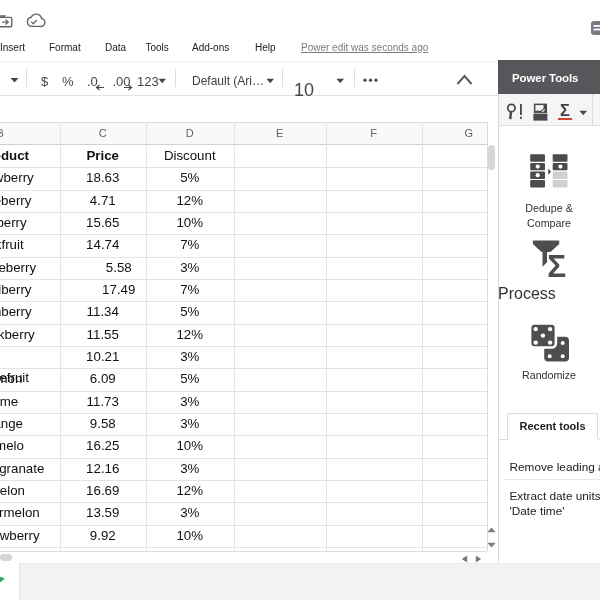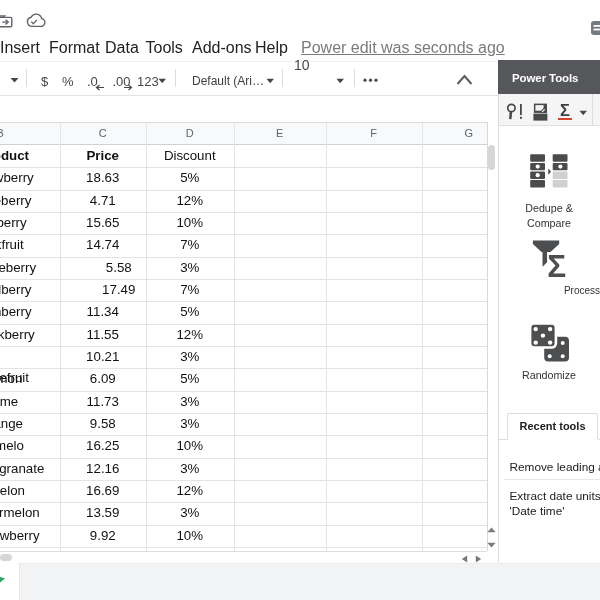--- a/index.html
+++ b/index.html
@@ -4,21 +4,21 @@
 <style>
   html,body{margin:0;padding:0;}
   body{width:600px;height:600px;overflow:hidden;position:relative;background:#fff;
        font-family:"Liberation Sans",sans-serif;}
   .abs{position:absolute;}
   .hl{position:absolute;height:1px;background:#e3e4e4;}
   .vl{position:absolute;width:1px;background:#e3e4e4;}
   .cell{position:absolute;height:22px;line-height:22.4px;font-size:13.3px;color:#111;white-space:nowrap;}
   .cc{text-align:center;}
   .hdr{position:absolute;height:23px;line-height:23px;font-size:11px;color:#5f6368;text-align:center;}
-  .menu{position:absolute;top:37.5px;height:20px;line-height:20px;font-size:16px;color:#202124;white-space:nowrap;}
+  .menu{position:absolute;top:37.5px;height:20px;line-height:20px;font-size:10px;color:#202124;white-space:nowrap;}
   .tb{position:absolute;font-size:13px;color:#454647;white-space:nowrap;}
   .sep{position:absolute;width:1px;background:#dadce0;top:69px;height:18px;}
 </style>
 </head>
 <body>
 
 <svg class="abs" style="left:0;top:0" width="60" height="32" viewBox="0 0 60 32">
   <g fill="none" stroke="#5f6368" stroke-width="1.4">
     <path d="M-2 17.4 H3.2 L4.6 15.9 H-2"></path>
     <rect x="-1.8" y="17.4" width="13.6" height="9.4" rx="1.4"></rect>
@@ -64,21 +64,21 @@
 <span class="tb" style="left:137px;top:73.5px">123</span>
 <svg class="abs" style="left:158px;top:77.5px" width="9" height="6">
     <polygon points="0.5,0.8 8,0.8 4.2,5.2" fill="#454647"></polygon>
   </svg>
 <div class="sep" style="left:175px"></div>
 <span class="tb" style="left:192px;top:74px;font-size:12px;color:#3d3e40">Default (Ari…</span>
 <svg class="abs" style="left:266px;top:77.5px" width="9" height="6">
     <polygon points="0.5,0.8 8,0.8 4.2,5.2" fill="#454647"></polygon>
   </svg>
 <div class="sep" style="left:282px"></div>
-<span class="tb" style="left:294px;top:57px;font-size:14px">10</span>
+<span class="tb" style="left:294px;top:80px;font-size:18px">10</span>
 <svg class="abs" style="left:336px;top:77.5px" width="9" height="6">
     <polygon points="0.5,0.8 8,0.8 4.2,5.2" fill="#454647"></polygon>
   </svg>
 <div class="sep" style="left:354px"></div>
 <svg class="abs" style="left:363px;top:77.8px" width="16" height="5">
   <circle cx="2" cy="2.2" r="1.6" fill="#454647"></circle>
     <circle cx="7.5" cy="2.2" r="1.6" fill="#454647"></circle>
     <circle cx="13" cy="2.2" r="1.6" fill="#454647"></circle>
 </svg>
 <svg class="abs" style="left:456px;top:72.5px" width="17" height="13">
@@ -218,21 +218,21 @@
   <circle cx="8.7" cy="23.2" r="2.1" fill="#fff"></circle>
   <circle cx="31.4" cy="14.6" r="2.1" fill="#fff"></circle>
   <polygon points="19.3,16.6 22,19.7 19.3,22.8" fill="#3f4042"></polygon>
 </svg>
 <div class="abs" style="left:498px;top:201px;width:102px;text-align:center;font-size:10.7px;color:#333;line-height:15px">Dedupe &amp;<br>Compare</div>
 
 <svg class="abs" style="left:529px;top:239px" width="40" height="42" viewBox="0 0 40 42">
   <polygon points="3.9,1.4 30.2,1.4 30.2,5 21.5,13 18.1,13 18.1,23.3 13.5,27.8 13.5,13 12.5,13 3.9,5" fill="#4d4e50"></polygon>
   <text x="27.8" y="37.7" font-family="Liberation Sans" font-size="31.5" font-weight="bold" fill="#4d4e50" stroke="#fff" stroke-width="2.6" paint-order="stroke" text-anchor="middle">Σ</text>
 </svg>
-<div class="abs" style="left:498px;top:285px;width:102px;text-align:right;font-size:10px;color:#333">Process</div>
+<div class="abs" style="left:498px;top:285px;width:102px;text-align:left;font-size:16px;color:#333">Process</div>
 
 <svg class="abs" style="left:526px;top:318px" width="50" height="50" viewBox="0 0 50 50">
   <rect x="18.2" y="18.7" width="24.8" height="24.7" rx="4" fill="#4d4e50"></rect>
   <g fill="#fff">
     <circle cx="23.7" cy="25" r="2"></circle>
       <circle cx="36.7" cy="25" r="2"></circle>
     <circle cx="23.7" cy="38.3" r="2"></circle>
       <circle cx="36.7" cy="38.3" r="2"></circle>
   </g>
   <rect x="4.1" y="5.4" width="25.8" height="24.1" rx="4.2" fill="#4d4e50" stroke="#fff" stroke-width="2.6"></rect>

